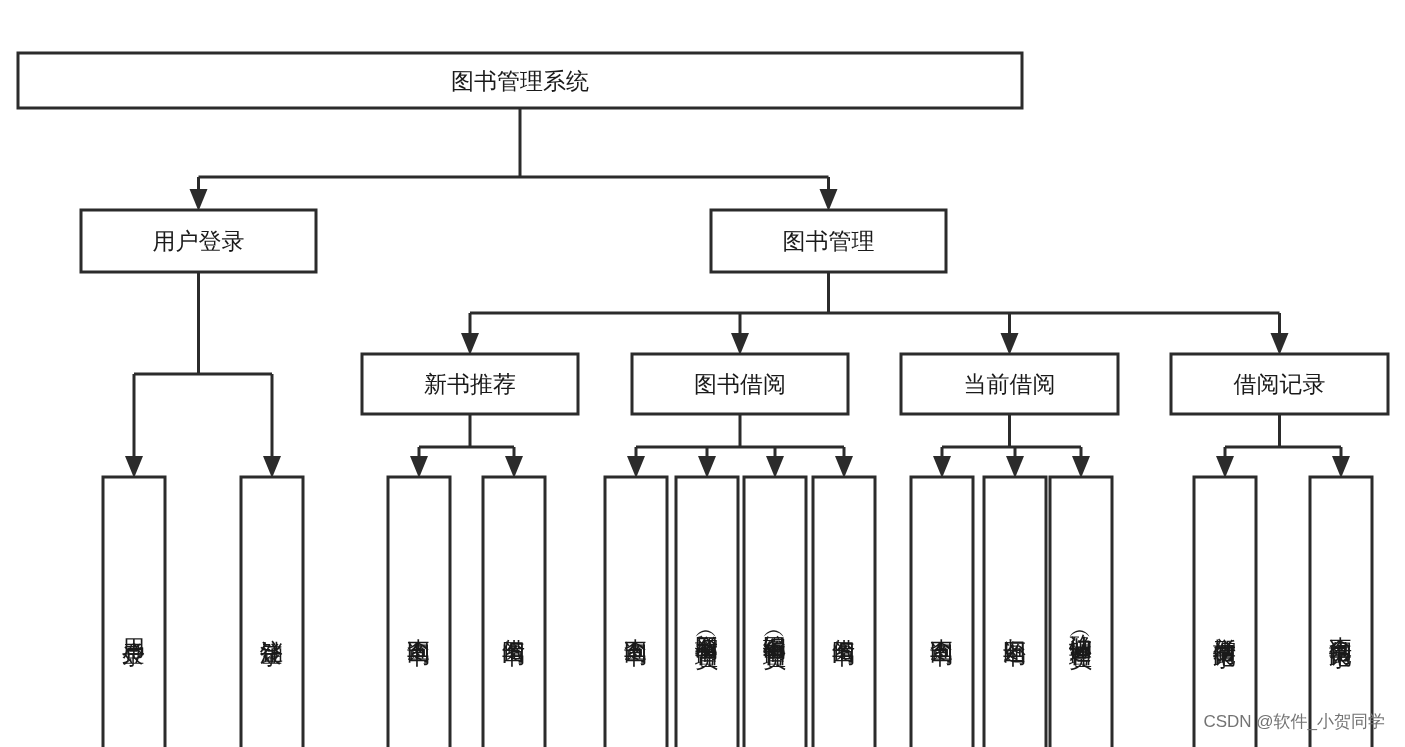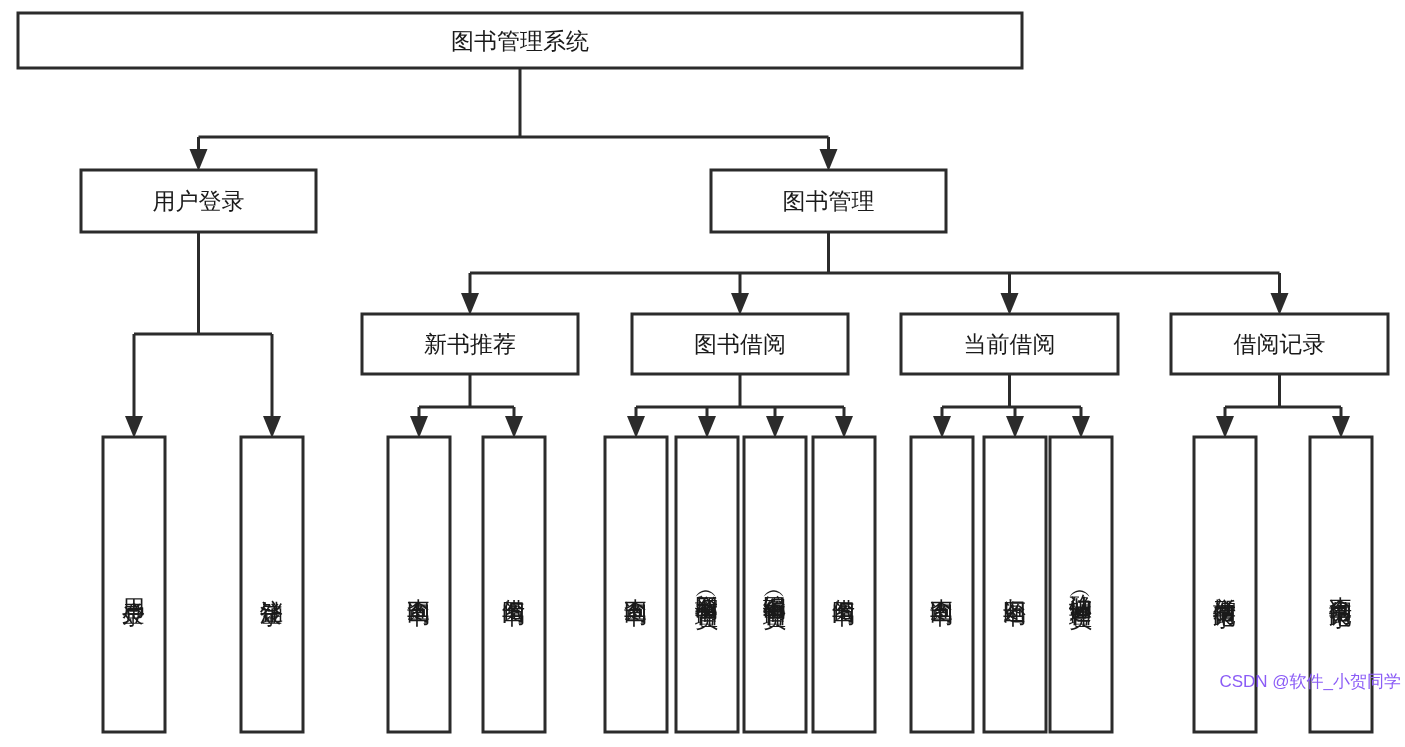--- a/index.html
+++ b/index.html
@@ -11,20 +11,21 @@
     width: 1405px;
     height: 747px;
     font-family: "Liberation Sans", "DejaVu Sans", sans-serif;
     overflow: hidden;
   }
   #diagram-root {
     position: relative;
     width: 1405px;
     height: 699px;
     background: #ffffff;
+    margin-top: 40px;
   }
   svg#diagram-svg {
     position: absolute;
     top: 0;
     left: 0;
     width: 1405px;
     height: 747px;
     display: block;
   }
   .node-rect {
@@ -53,25 +54,25 @@
     font-family: "Liberation Sans", "DejaVu Sans", sans-serif;
     font-size: 23px;
     fill: #1a1a1a;
     writing-mode: vertical-rl;
     text-orientation: upright;
     text-anchor: middle;
     letter-spacing: 2px;
   }
   .watermark {
     position: absolute;
-    right: 4px;
+    right: 20px;
     bottom: 6px;
     font-family: "Liberation Sans", "DejaVu Sans", sans-serif;
     font-size: 17px;
-    color: #8b5cf6;
+    color: #737373;
     white-space: nowrap;
     user-select: none;
   }
 </style>
 </head>
 <body>
 
 <div id="diagram-root">
 
   <svg id="diagram-svg" viewBox="0 0 1405 747">

